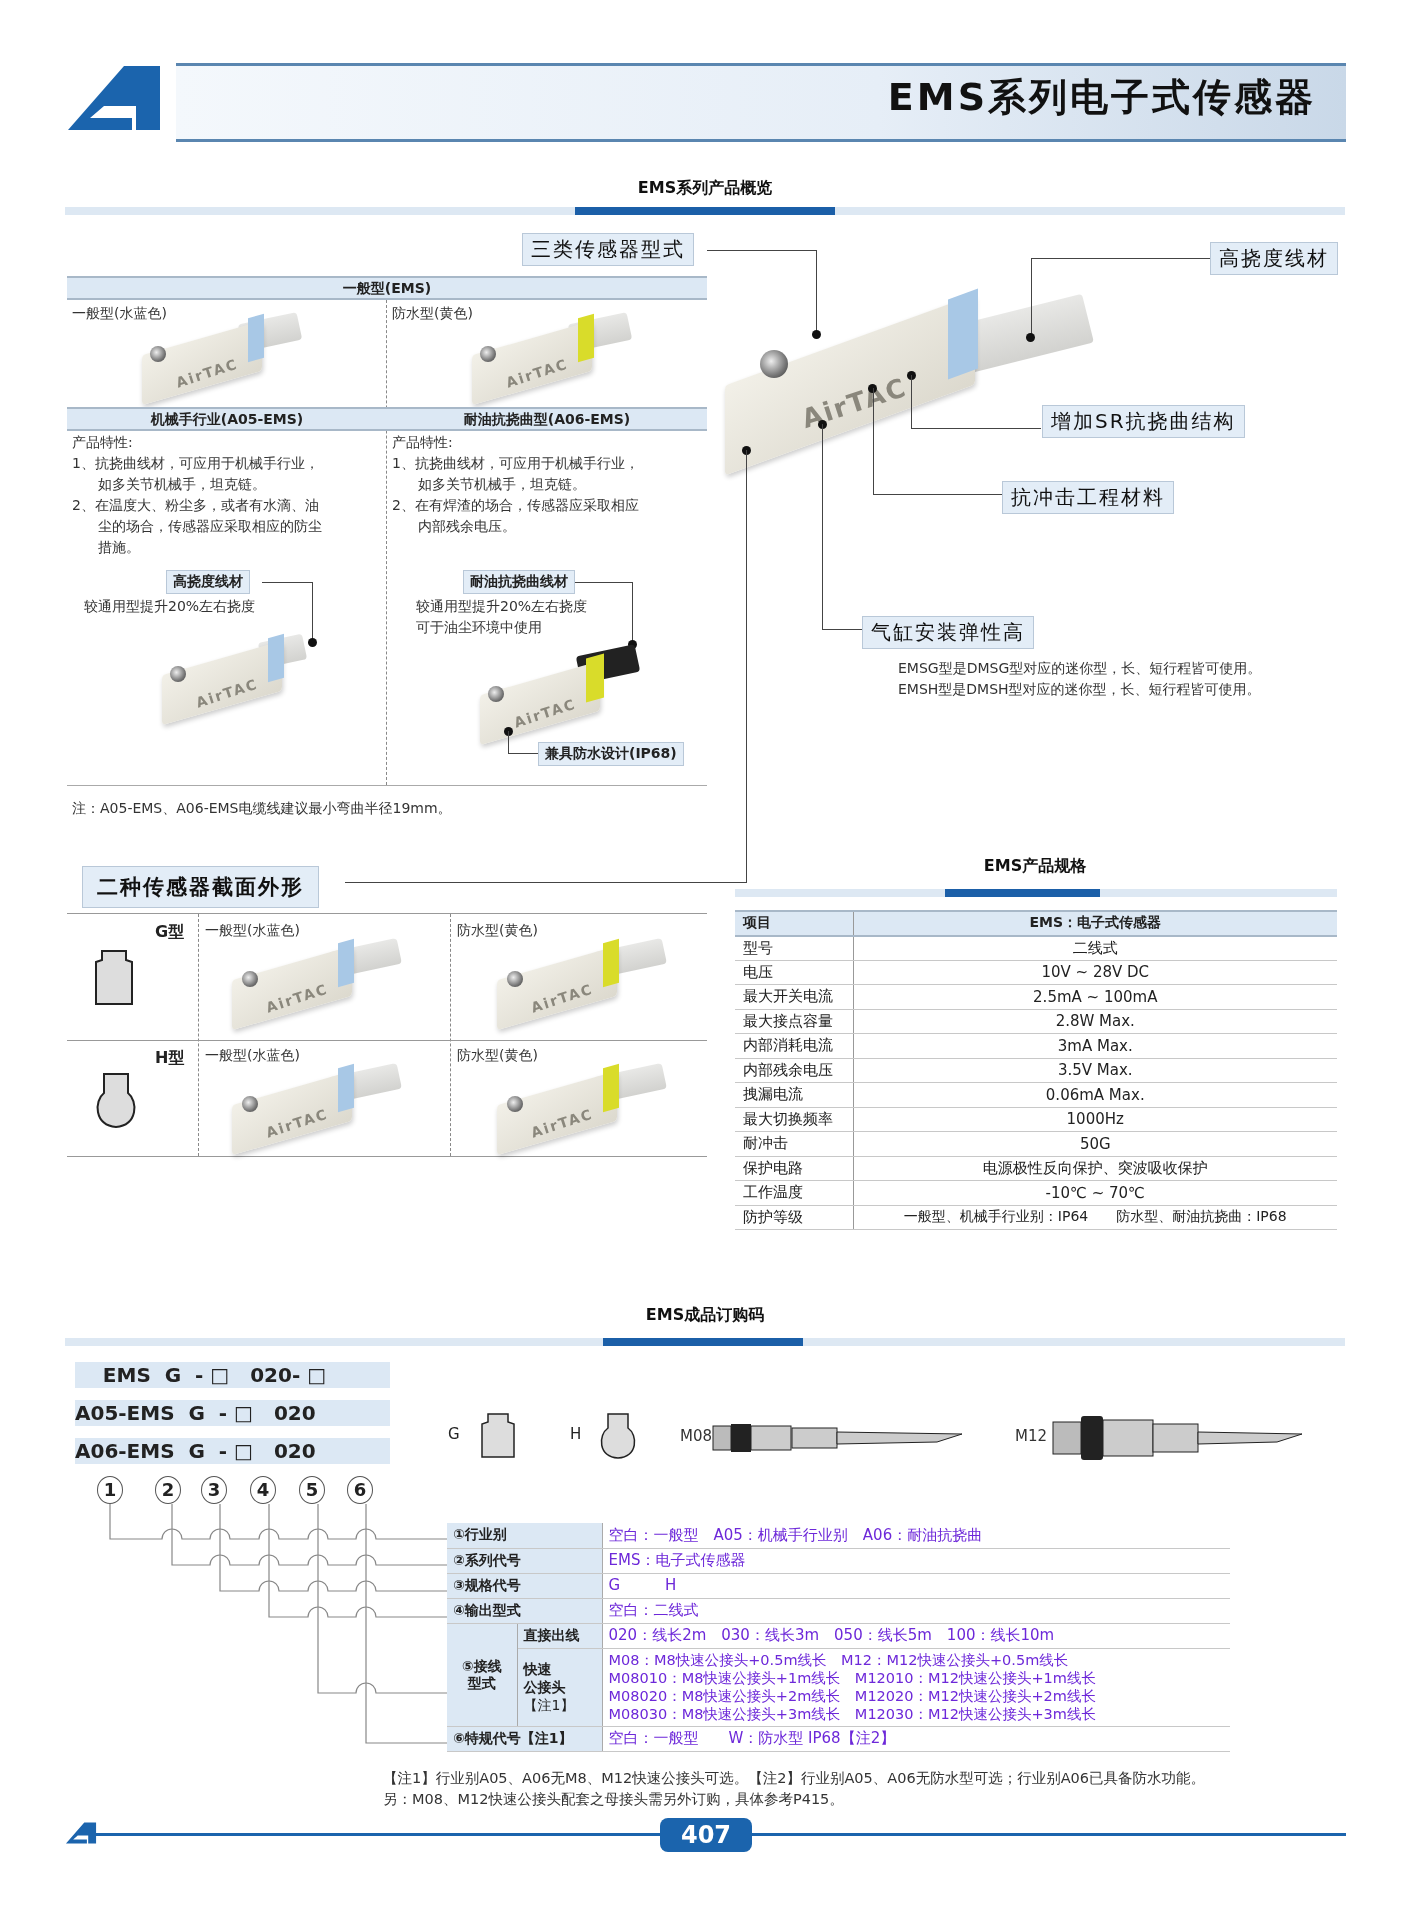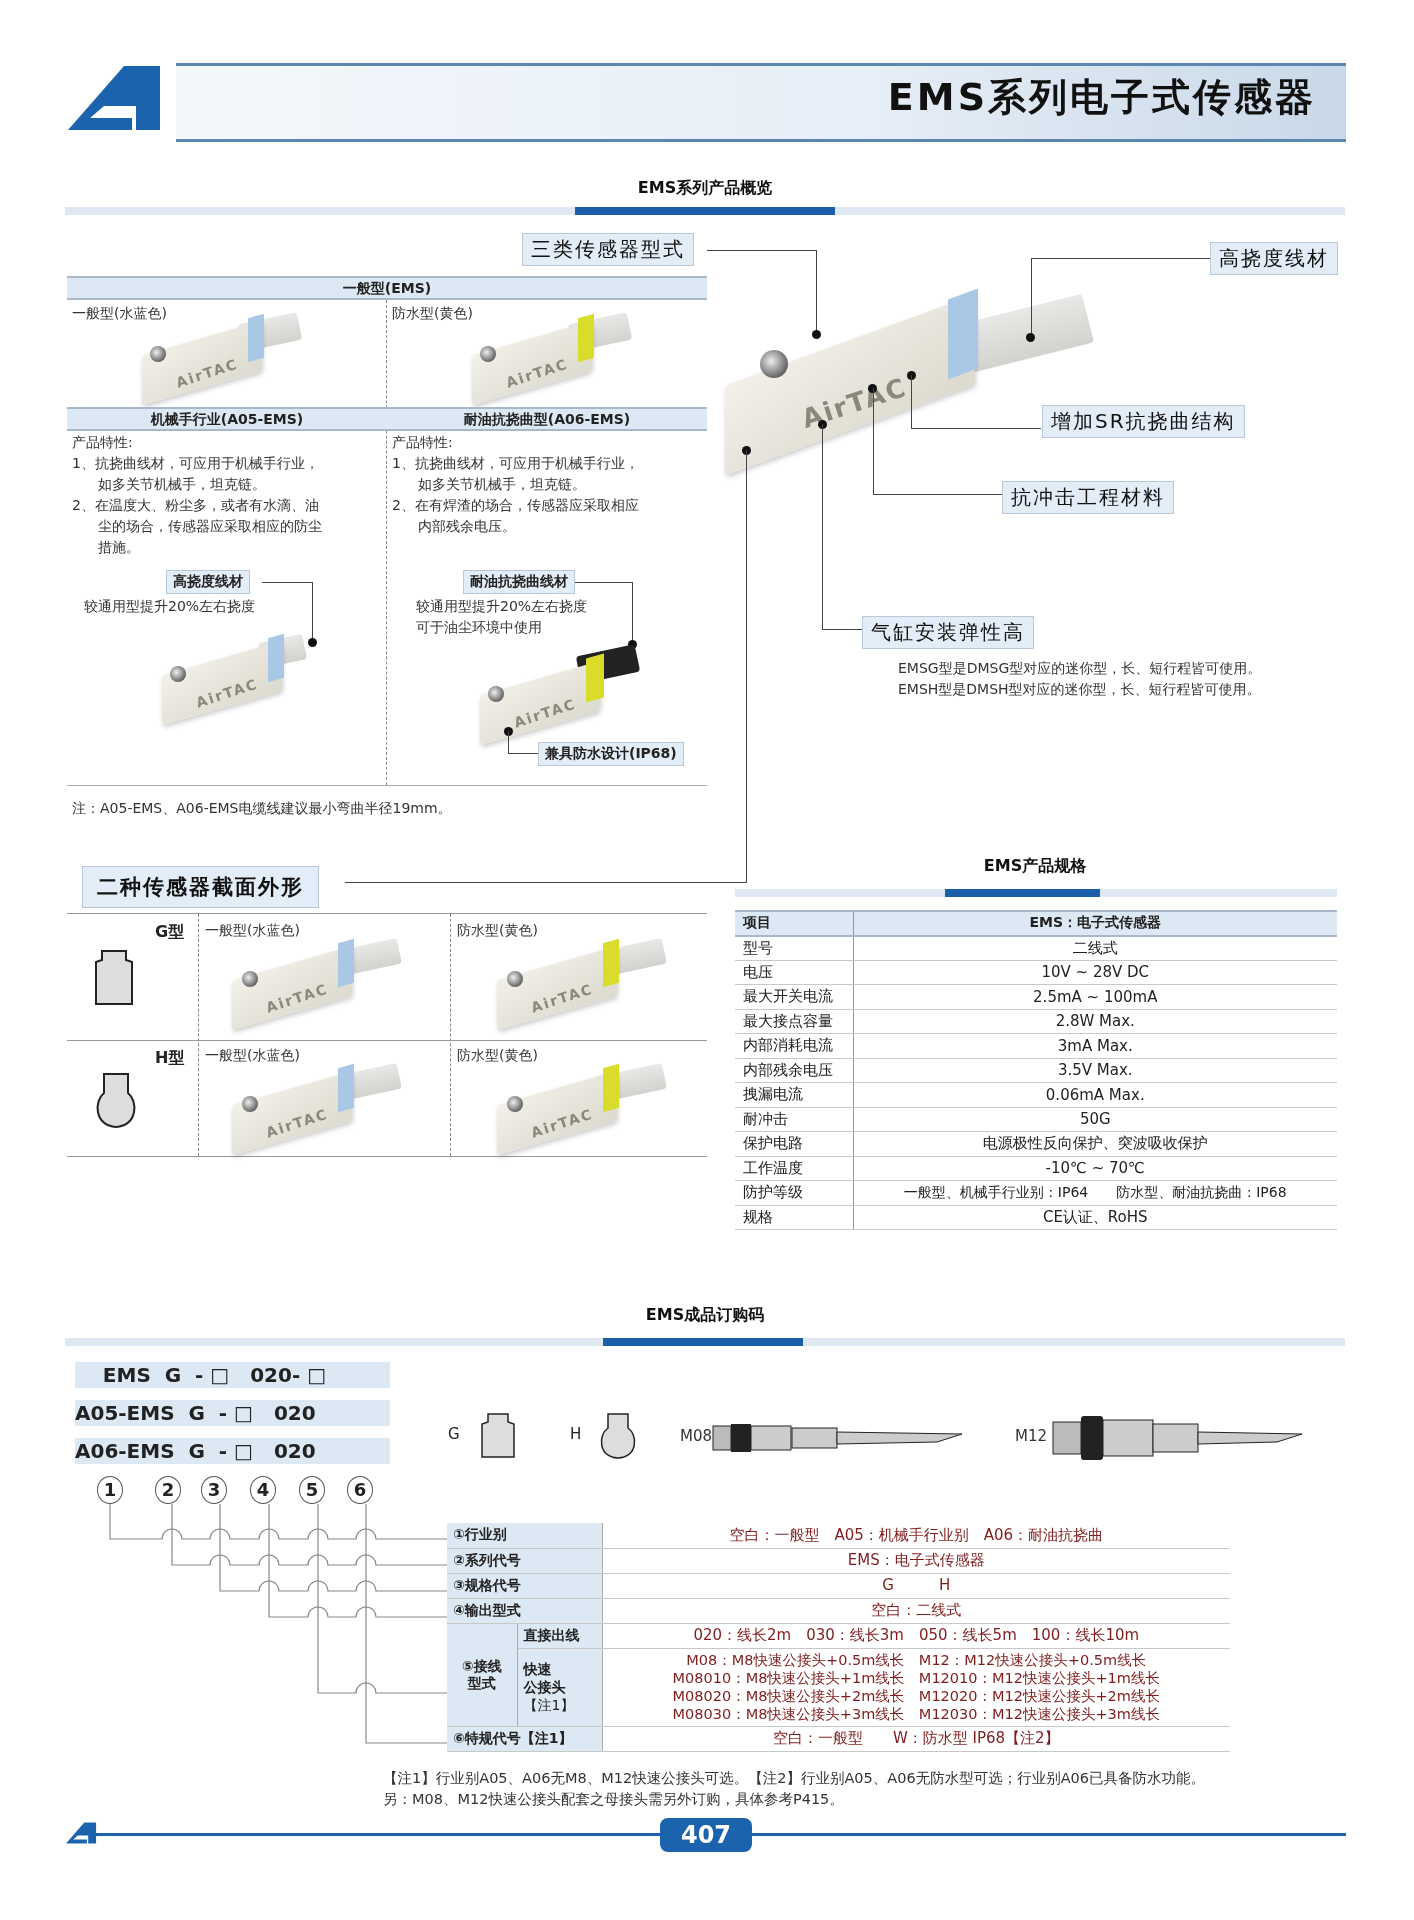--- a/index.html
+++ b/index.html
@@ -29,21 +29,21 @@
 .spec{position:absolute;left:735px;top:910px;width:602px;border-collapse:collapse;font-size:15px}
 .spec td,.spec th{border-bottom:1px solid #c8c8c8;height:24.5px;padding:0 8px;white-space:nowrap}
 .spec th{background:#dce8f4;border-top:2px solid #a8b8c8;border-bottom:2px solid #a8b8c8;font-weight:bold;font-size:14px}
 .spec td:first-child,.spec th:first-child{border-right:1px solid #999;text-align:left;width:118px}
 .spec td:last-child,.spec th:last-child{text-align:center}
 .code-row{position:absolute;left:75px;width:315px;height:26px;background:#dce8f4;font-weight:bold;font-size:20px;line-height:26px;white-space:pre}
 .circ{position:absolute;width:26px;height:28px;border:1px solid #555;border-radius:50%;font-weight:bold;font-size:18px;text-align:center;line-height:26px;background:#fff}
 .ord{position:absolute;left:447px;top:1523px;width:783px;border-collapse:collapse;font-size:15px}
 .ord td{border-bottom:1px solid #c8c8c8;height:25px;padding:0 6px}
 .ord td.k{background:#dce8f4;font-weight:bold;font-size:14px;border-right:1px solid #aaa;white-space:nowrap}
-.ord td.v{text-align:center;color:#7f1d1d;white-space:nowrap}
+.ord td.v{color:#6d28d9;white-space:nowrap}
 .notes{position:absolute;left:383px;top:1768px;font-size:14.5px;color:#333;line-height:21px}
 .pg{position:absolute;left:660px;top:1818px;width:92px;height:34px;background:#1b64ad;border-radius:8px;color:#fff;font-weight:bold;font-size:24px;text-align:center;line-height:34px}
 </style>
 </head>
 <body>
 
 <svg class="logo" style="left:62px;top:62px" width="110" height="72" viewBox="0 0 110 72">
   <path d="M6 68 L62 4 L98 4 L98 68 L74 68 L74 44 L42 44 L28 56 L70 56 L70 68 Z" fill="#1b64ad"></path>
 </svg>
 <div class="hdr-band">
@@ -256,38 +256,38 @@
       </tr>
     <tr>
         <td>内部残余电压</td>
         <td>3.5V Max.</td>
       </tr>
     <tr>
         <td>拽漏电流</td>
         <td>0.06mA Max.</td>
       </tr>
     <tr>
+        <td>最大切换频率</td>
+        <td>1000Hz</td>
+      </tr>
+    <tr>
         <td>耐冲击</td>
         <td>50G</td>
       </tr>
     <tr>
         <td>保护电路</td>
         <td>电源极性反向保护、突波吸收保护</td>
       </tr>
     <tr>
         <td>工作温度</td>
         <td>-10℃ ~ 70℃</td>
       </tr>
     <tr>
         <td>防护等级</td>
         <td style="font-size:14px;padding:0 2px">一般型、机械手行业别：IP64　　防水型、耐油抗挠曲：IP68</td>
-      </tr>
-    <tr>
-        <td>规格</td>
-        <td>CE认证、RoHS</td>
       </tr>
   </tbody>
 </table>
 
 <div class="sec-title" style="left:575px;top:1305px;width:260px">EMS成品订购码</div>
 <div class="sec-bar" style="left:65px;top:1338px;width:1280px">
     <div class="acc" style="left:538px;width:200px"></div>
   </div>
 
 <div class="code-row" style="top:1362px">    EMS  G  - □   020- □</div>

